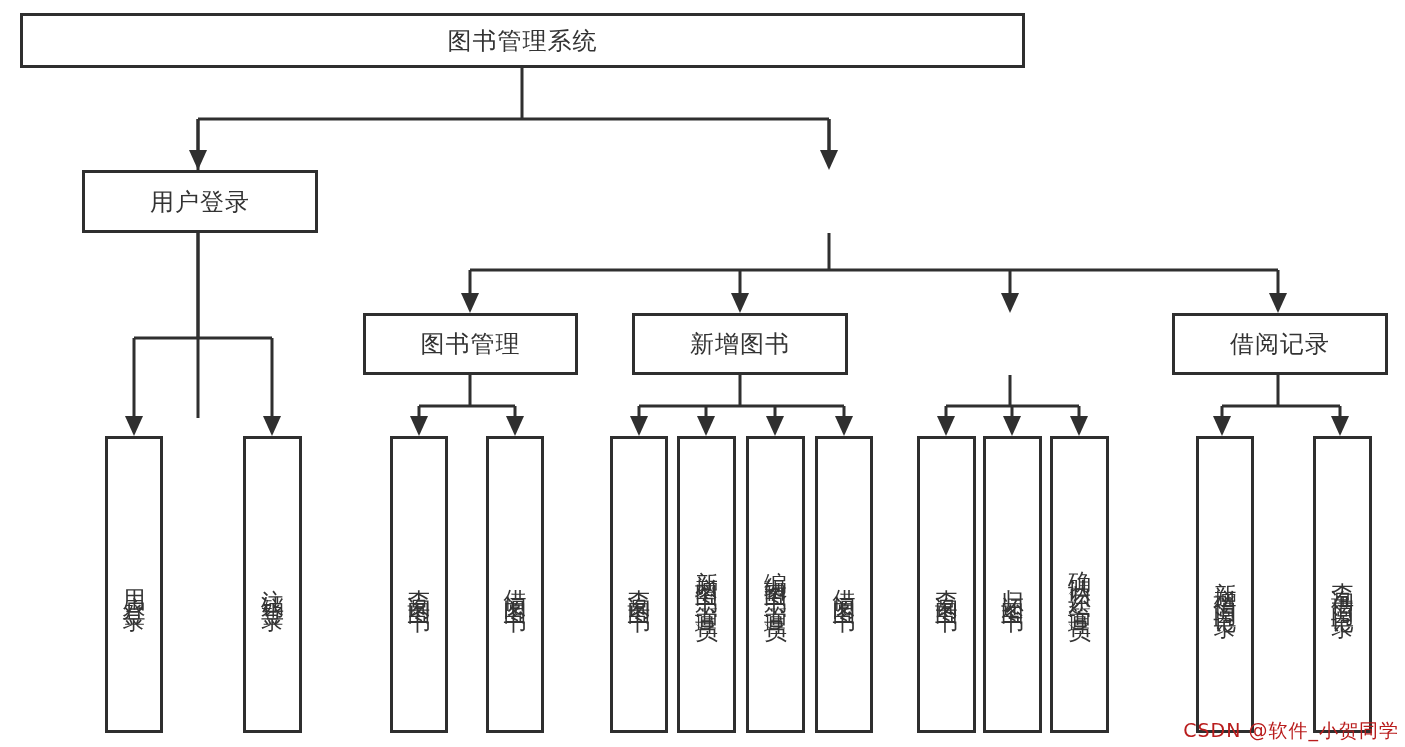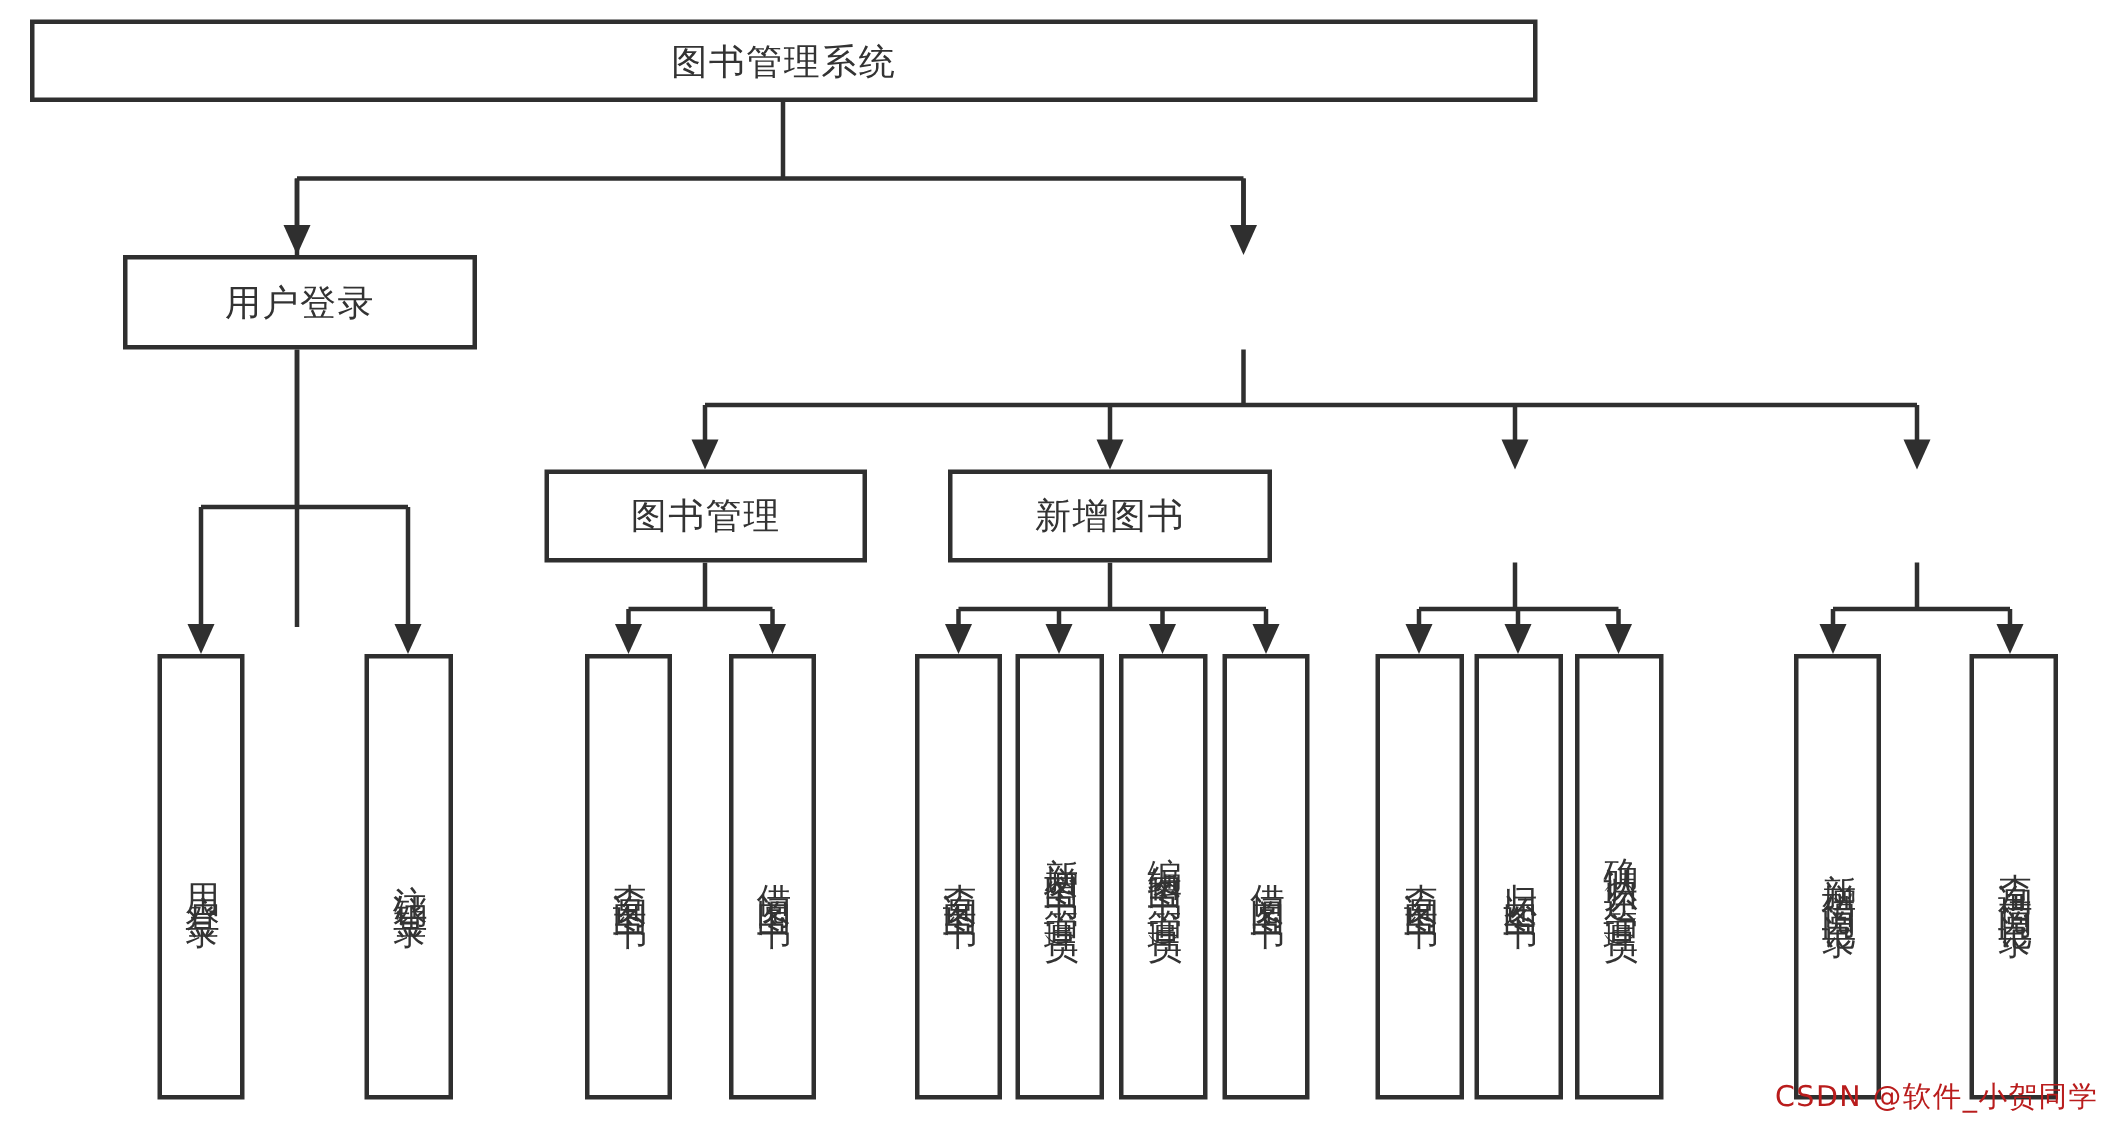--- a/index.html
+++ b/index.html
@@ -118,20 +118,23 @@
   <div class="node" style="left:82px; top:170px; width:236px; height:63px;">
     <span class="lbl">用户登录</span>
   </div>
 
   <div class="node" style="left:363px; top:313px; width:215px; height:62px;">
     <span class="lbl">图书管理</span>
   </div>
   <div class="node" style="left:632px; top:313px; width:216px; height:62px;">
     <span class="lbl">新增图书</span>
   </div>
+  <div class="node" style="left:1172px; top:313px; width:216px; height:62px;">
+    <span class="lbl">借阅记录</span>
+  </div>
 
   <div class="node leaf" style="left:105px; top:436px; width:58px; height:297px;">
     <span class="vlbl">用户登录</span>
   </div>
   <div class="node leaf" style="left:243px; top:436px; width:59px; height:297px;">
     <span class="vlbl">注销登录</span>
   </div>
 
   <div class="node leaf" style="left:390px; top:436px; width:58px; height:297px;">
     <span class="vlbl">查询图书</span>

